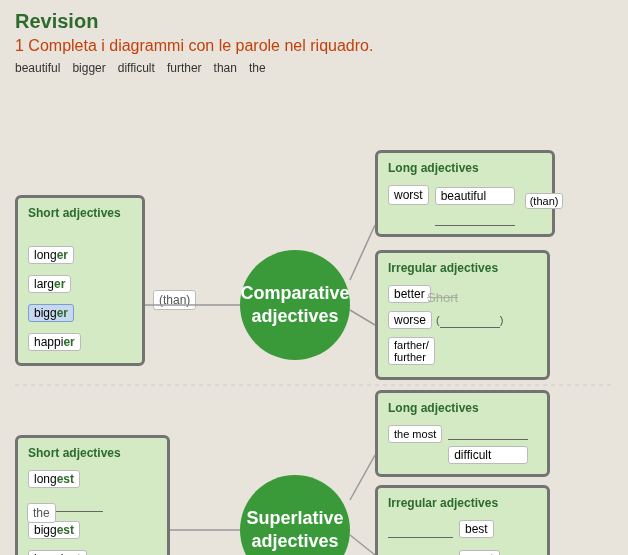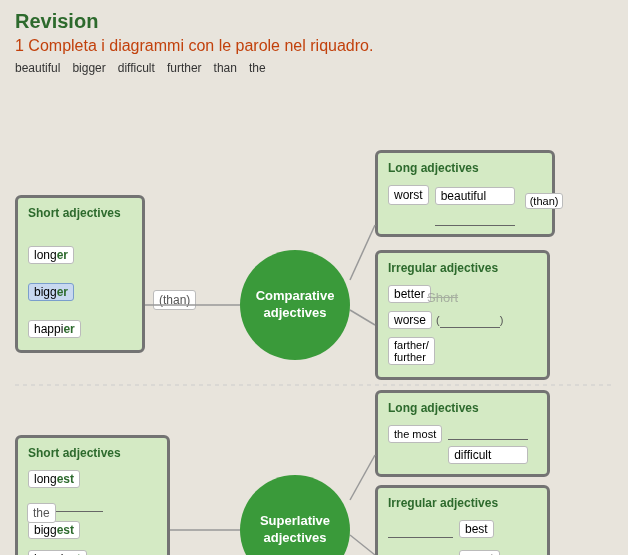--- a/index.html
+++ b/index.html
@@ -44,21 +44,21 @@
       width: 110px;
       height: 110px;
       border-radius: 50%;
       background: #3a9a3a;
       display: flex;
       align-items: center;
       justify-content: center;
       text-align: center;
       color: white;
       font-weight: bold;
-      font-size: 13px;
+      font-size: 18px;
       line-height: 1.3;
       z-index: 10;
     }
 
     
     .adj-box {
       position: absolute;
       background: #d4eac4;
       border: 3px solid #737373;
       border-radius: 6px;
@@ -119,21 +119,21 @@
     }
     #short-comp .box-title {
       font-weight: bold;
       font-size: 12px;
       color: #2d6a2d;
       margin-bottom: 6px;
     }
     #short-comp .words-list {
       display: flex;
       flex-direction: column;
-      gap: 11px;
+      gap: 3px;
       margin-top: 22px;
     }
 
     
     .than-label-comp {
       position: absolute;
       top: 195px;
       left: 138px;
       font-size: 12px;
       color: #555;
@@ -331,20 +331,23 @@
     <line x1="0" y1="290" x2="600" y2="290" stroke="#ccc" stroke-width="1" stroke-dasharray="4,4"></line>
   </svg>
 
   <div id="short-comp" class="adj-box">
     <div class="box-title">Short adjectives</div>
     <div class="words-list">
       <div class="row-word">
         <div class="word-item">long<span class="suffix">er</span></div>
       </div>
       <div class="row-word">
+        <div class="word-item">larg<span class="suffix">er</span></div>
+      </div>
+      <div class="row-word">
         <div class="word-item highlighted">bigg<span class="suffix">er</span></div>
       </div>
       <div class="row-word">
         <div class="word-item">happi<span class="suffix">er</span></div>
       </div>
     </div>
   </div>
 
   <div class="than-label-comp more-label">(than)</div>
 

